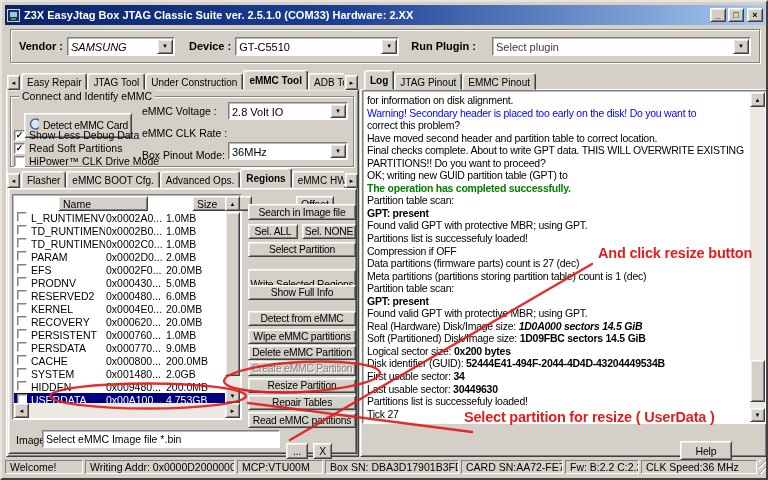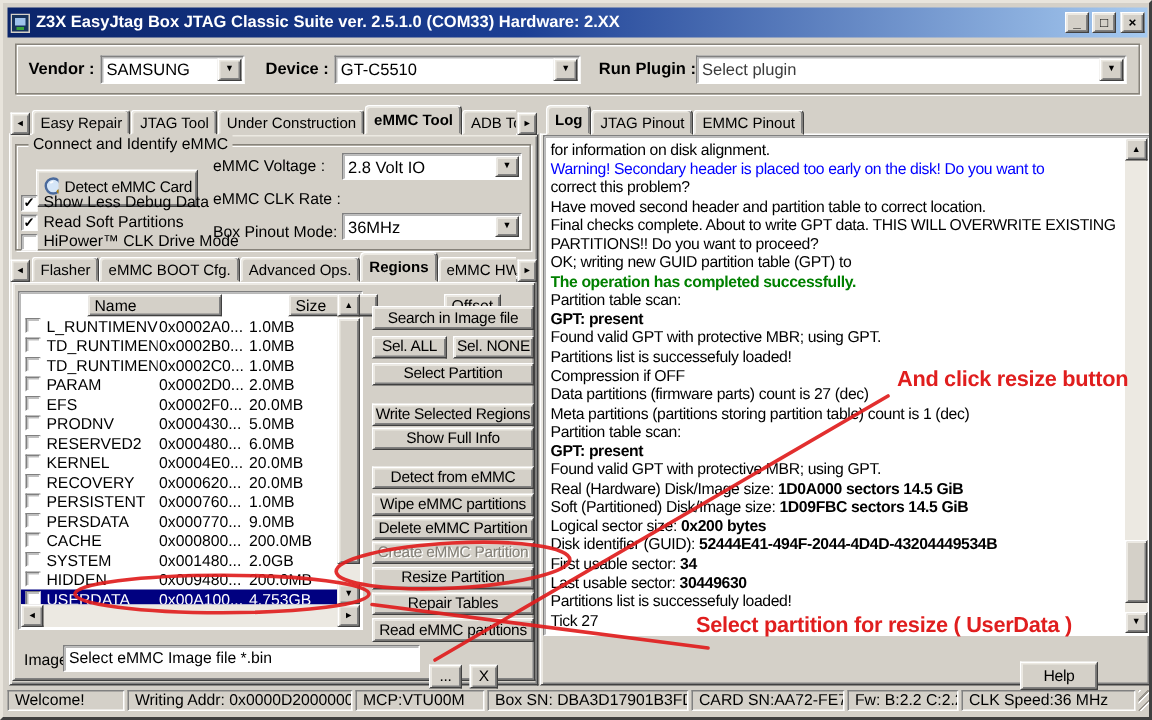--- a/index.html
+++ b/index.html
@@ -102,31 +102,31 @@
     <span class="tb-btn bo">
         <span>□</span>
       </span>
     <span class="tb-btn bo" style="margin-left:3px;">
         <span>×</span>
       </span>
   </div>
 
   <div class="toolbar etched">
     <span class="lbl">Vendor :</span>
-    <span class="combo bi" style="width:96px;margin-left:4px;">
+    <span class="combo bi" style="width:108px;margin-left:4px;font-style:italic;">
       <span>SAMSUNG</span>
       <span class="dd bo">▼</span>
     </span>
     <span class="lbl" style="margin-left:14px;">Device :</span>
     <span class="combo bi" style="width:164px;margin-left:4px;">
       <span>GT-C5510</span>
       <span class="dd bo">▼</span>
     </span>
     <span class="lbl" style="margin-left:12px;">Run Plugin :</span>
-    <span class="combo bi" style="flex:1;margin-left:0;color:#3c3c3c;">
+    <span class="combo bi" style="flex:1;margin-left:16px;color:#3c3c3c;">
       <span>Select plugin</span>
       <span class="dd bo">▼</span>
     </span>
   </div>
 
   <div class="abs bo" style="left:4px;top:87px;width:353px;height:368px;"></div>
 
   <div class="abs bo" style="left:358px;top:87px;width:407px;height:368px;"></div>
 
   <div class="tabrow" style="left:4px;top:68px;width:353px;">
@@ -301,21 +301,21 @@
       <div class="sbtn bo">◄</div>
       <div class="strack"></div>
       <div class="sbtn bo">►</div>
     </div>
   </div>
 
   <div class="abs btn bo" style="left:246px;top:190px;width:108px;height:16px;">Search in Image file</div>
   <div class="abs btn bo" style="left:246px;top:210px;width:50px;height:15px;">Sel. ALL</div>
   <div class="abs btn bo" style="left:300px;top:210px;width:54px;height:15px;">Sel. NONE</div>
   <div class="abs btn bo" style="left:246px;top:228px;width:108px;height:15px;">Select Partition</div>
-  <div class="abs btn bo" style="left:246px;top:255px;width:108px;height:15px;">Write Selected Regions</div>
+  <div class="abs btn bo" style="left:246px;top:255px;width:108px;height:30px;">Write Selected Regions</div>
   <div class="abs btn bo" style="left:246px;top:271px;width:108px;height:15px;">Show Full Info</div>
   <div class="abs btn bo" style="left:246px;top:297px;width:108px;height:15px;">Detect from eMMC</div>
   <div class="abs btn bo" style="left:246px;top:315px;width:108px;height:15px;">Wipe eMMC partitions</div>
   <div class="abs btn bo" style="left:246px;top:331px;width:108px;height:15px;">Delete eMMC Partition</div>
   <div class="abs btn bo disabled" style="left:246px;top:347px;width:108px;height:15px;">Create eMMC Partition</div>
   <div class="abs btn bo" style="left:246px;top:364px;width:108px;height:15px;">Resize Partition</div>
   <div class="abs btn bo" style="left:246px;top:381px;width:108px;height:15px;">Repair Tables</div>
   <div class="abs btn bo" style="left:246px;top:398px;width:108px;height:16px;">Read eMMC partitions</div>
 
   <span class="field-lbl" style="left:14px;top:432px;">Image</span>
@@ -346,21 +346,21 @@
         <div class="log-line" style="color: rgb(0, 0, 0);"><span>Partition table scan:</span></div>
         <div class="log-line" style="color: rgb(0, 0, 0);"><span style="font-weight: 700;"> GPT: present</span></div>
         <div class="log-line" style="color: rgb(0, 0, 0);"><span>Found valid GPT with protective MBR; using GPT.</span></div>
         <div class="log-line" style="color: rgb(0, 0, 0);"><span>Partitions list is successefuly loaded!</span></div>
         <div class="log-line" style="color: rgb(0, 0, 0);"><span>Compression if OFF</span></div>
         <div class="log-line" style="color: rgb(0, 0, 0);"><span>Data partitions (firmware parts) count is 27 (dec)</span></div>
         <div class="log-line" style="color: rgb(0, 0, 0);"><span>Meta partitions (partitions storing partition table) count is 1 (dec)</span></div>
         <div class="log-line" style="color: rgb(0, 0, 0);"><span>Partition table scan:</span></div>
         <div class="log-line" style="color: rgb(0, 0, 0);"><span style="font-weight: 700;"> GPT: present</span></div>
         <div class="log-line" style="color: rgb(0, 0, 0);"><span>Found valid GPT with protective MBR; using GPT.</span></div>
-        <div class="log-line" style="color: rgb(0, 0, 0);"><span>Real (Hardware) Disk/Image size: </span><span style="font-weight: 700;">1D0A000 sectors 14.5 GiB</span></div>
+        <div class="log-line" style="color: rgb(0, 0, 0);"><span>Real (Hardware) Disk/Image size: </span><span style="font-weight: 700; font-style: italic;">1D0A000 sectors 14.5 GiB</span></div>
         <div class="log-line" style="color: rgb(0, 0, 0);"><span>Soft (Partitioned) Disk/Image size: </span><span style="font-weight: 700;">1D09FBC sectors 14.5 GiB</span></div>
         <div class="log-line" style="color: rgb(0, 0, 0);"><span>Logical sector size: </span><span style="font-weight: 700;">0x200  bytes</span></div>
         <div class="log-line" style="color: rgb(0, 0, 0);"><span>Disk identifier (GUID): </span><span style="font-weight: 700;">52444E41-494F-2044-4D4D-43204449534B</span></div>
         <div class="log-line" style="color: rgb(0, 0, 0);"><span>First usable sector: </span><span style="font-weight: 700;">34</span></div>
         <div class="log-line" style="color: rgb(0, 0, 0);"><span>Last usable sector: </span><span style="font-weight: 700;">30449630</span></div>
         <div class="log-line" style="color: rgb(0, 0, 0);"><span>Partitions list is successefuly loaded!</span></div>
         <div class="log-line" style="color: rgb(0, 0, 0);"><span>Tick 27</span></div>
       </div>
     <div class="log-vscroll">
       <div class="sbtn bo" style="height:15px;">▲</div>

